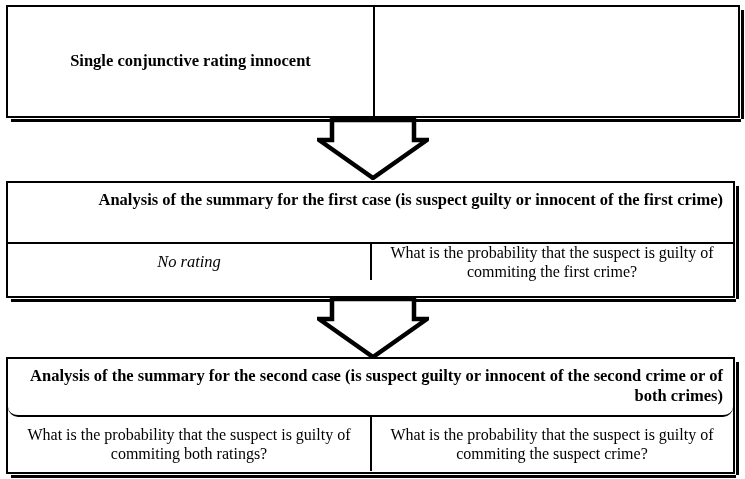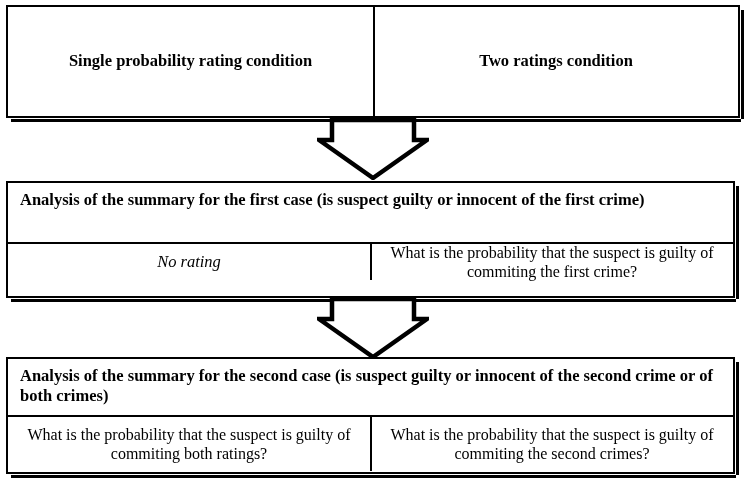--- a/index.html
+++ b/index.html
@@ -91,28 +91,28 @@
     left: 6px;
     top: 357px;
     width: 729px;
     height: 117px;
   }
 
   .stage-header {
     box-sizing: border-box;
     width: 100%;
     border-bottom: 2.5px solid #000000;
-    text-align: left;
+    text-align: right;
     font-weight: bold;
     font-size: 16.5px;
     line-height: 1.22;
-    padding: 7px 10px 6px 12px;
+    padding: 7px 10px 6px 5px;
   }
   #stage-first-case .stage-header { height: 61px; }
-  #stage-second-case .stage-header { height: 58px; }
+  #stage-second-case .stage-header { height: 58px; border-radius: 10px; }
 
   .stage-body {
     display: flex;
     width: 100%;
     box-sizing: border-box;
   }
   #stage-first-case .stage-body { height: 36px; }
   #stage-second-case .stage-body { height: 54px; }
 
   .question-cell {
@@ -150,24 +150,21 @@
   #arrow-first-to-second     { left: 317px; top: 297px; }
   .down-arrow svg { display: block; width: 100%; height: 100%; }
 </style>
 </head>
 <body>
 
 <div id="flowchart">
 
   <div class="stage" id="stage-conditions">
     <div class="condition-cell" id="condition-cell-left">
-      <span>Single probability rating condition</span>
-    </div>
-    <div class="condition-cell" id="condition-cell-right">
-      <span>Two ratings condition</span>
+      <span>Single conjunctive rating innocent</span>
     </div>
   </div>
 
   <div class="down-arrow" id="arrow-conditions-to-first">
     <svg viewBox="0 0 112 62" xmlns="http://www.w3.org/2000/svg">
       <polygon points="15,2 97,2 97,22 110,22 56,60 2,22 15,22" fill="#ffffff" stroke="#000000" stroke-width="4.5" stroke-linejoin="miter"></polygon>
     </svg>
   </div>
 
   <div class="stage" id="stage-first-case">
@@ -188,18 +185,18 @@
     </svg>
   </div>
 
   <div class="stage" id="stage-second-case">
     <div class="stage-header">Analysis of the summary for the second case (is suspect guilty or innocent of the second crime or of both crimes)</div>
     <div class="stage-body">
       <div class="question-cell left">
         <span><span>What is the probability that the suspect is guilty of commiting </span><span class="em">both ratings</span><span>?</span></span>
       </div>
       <div class="question-cell right">
-        <span><span>What is the probability that the suspect is guilty of commiting the </span><span class="em">second crimes</span><span>?</span></span>
+        <span><span>What is the probability that the suspect is guilty of commiting the </span><span class="em">suspect crime</span><span>?</span></span>
       </div>
     </div>
   </div>
 
 </div>
 
 </body></html>

